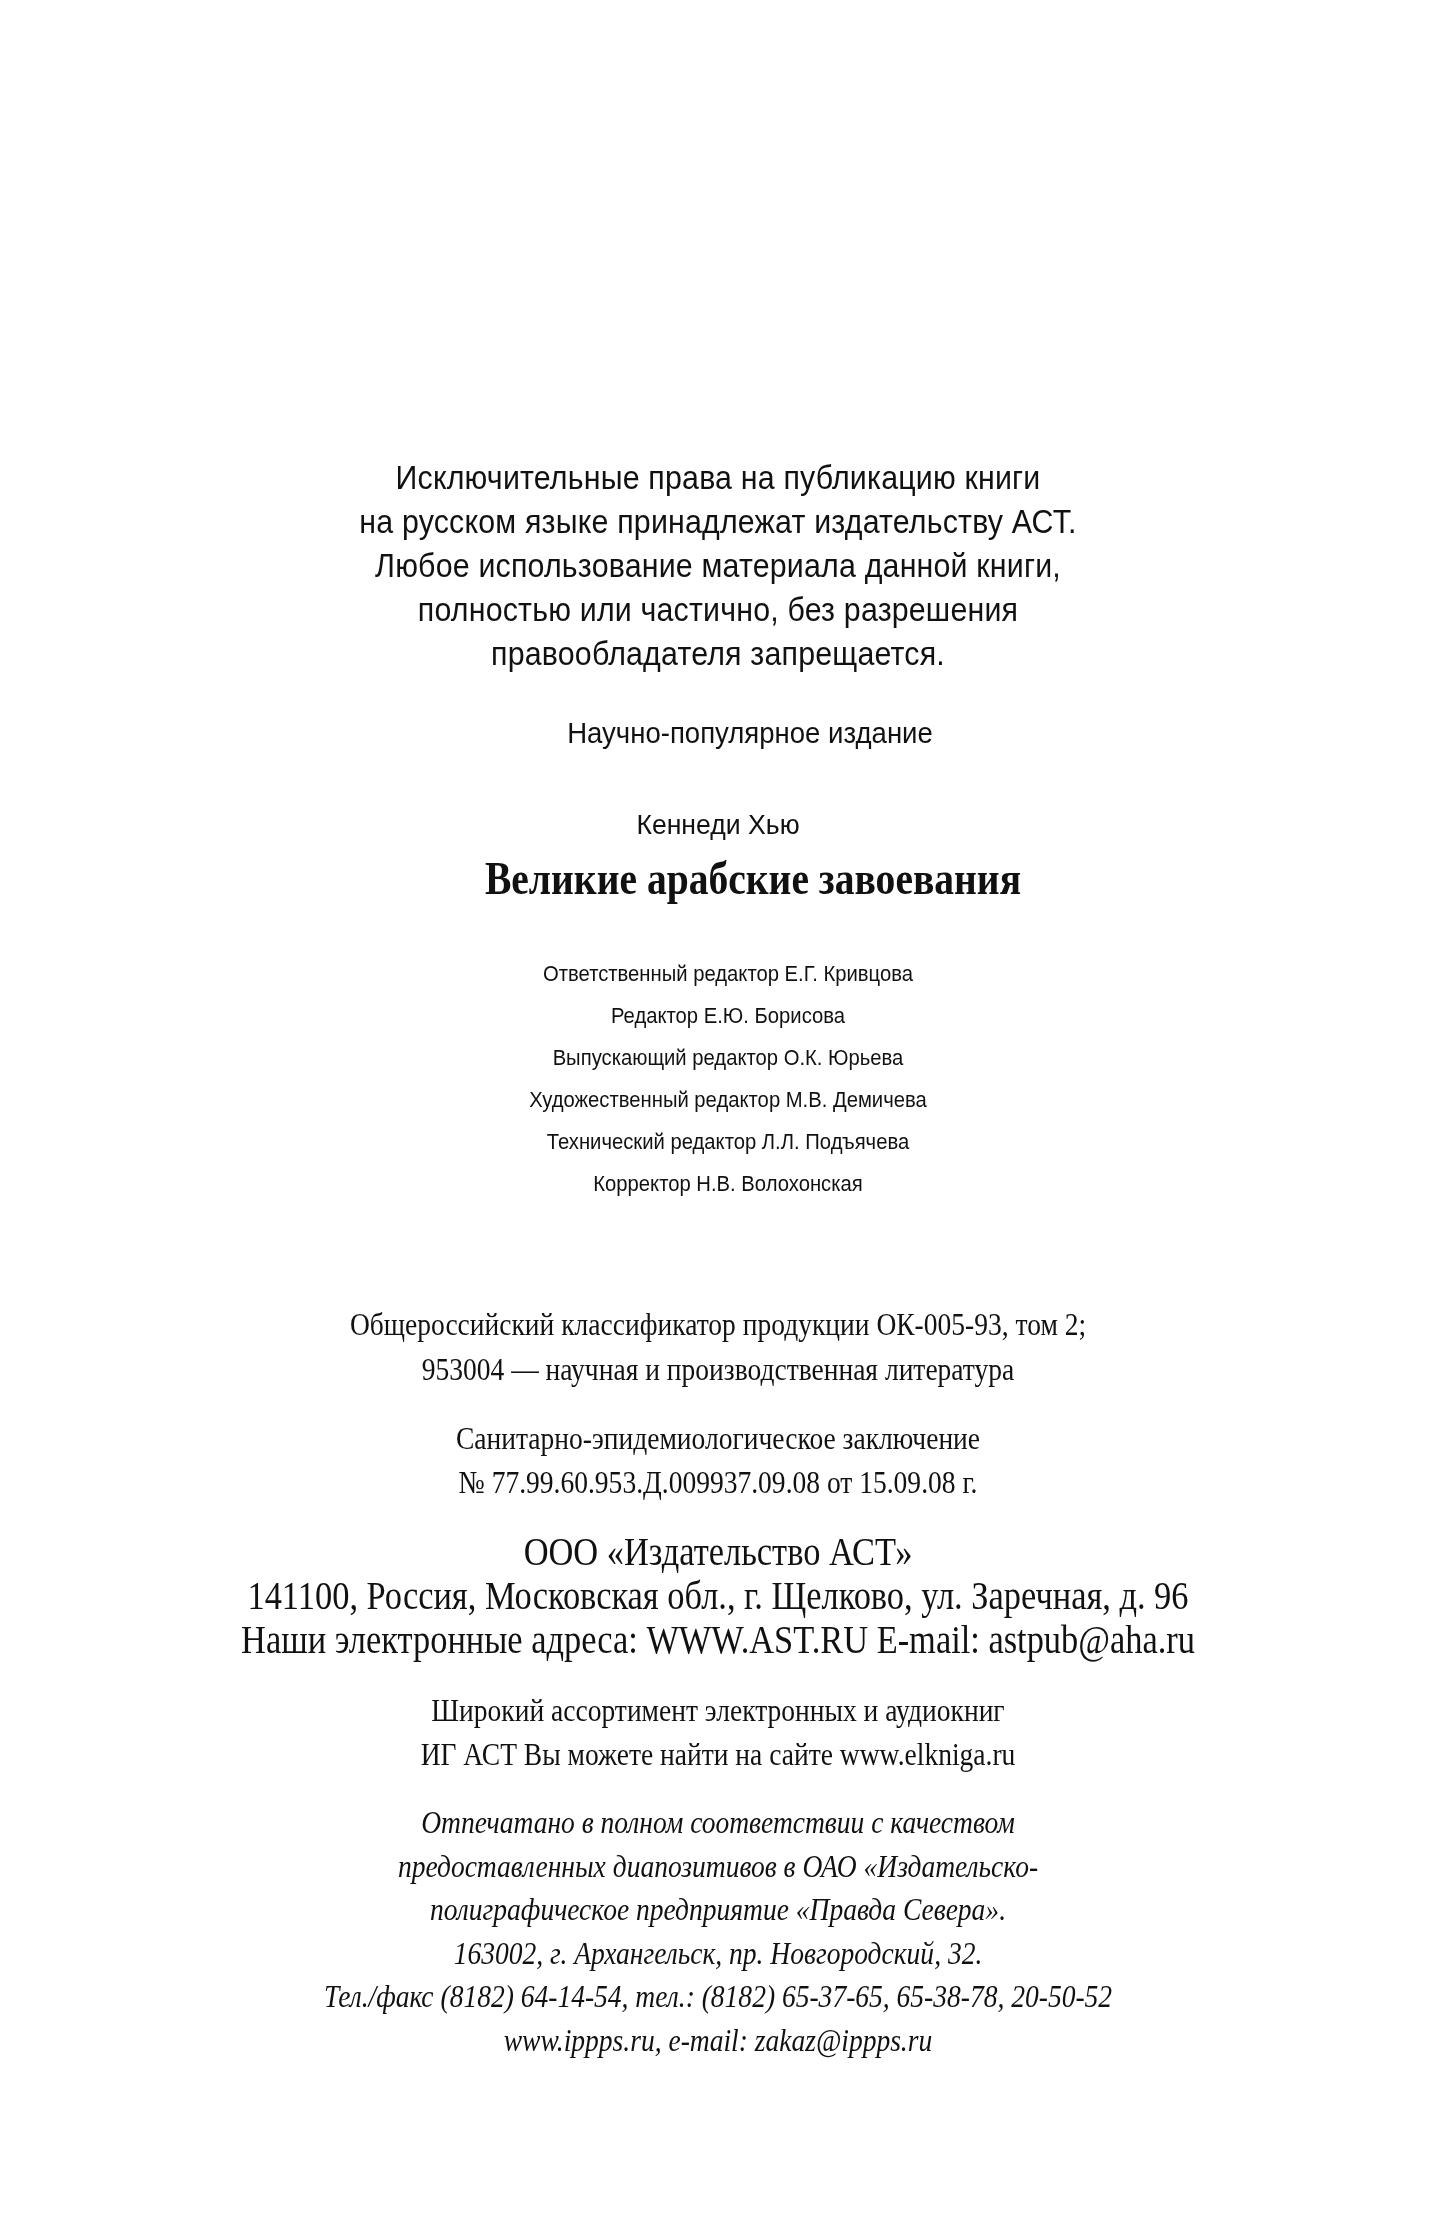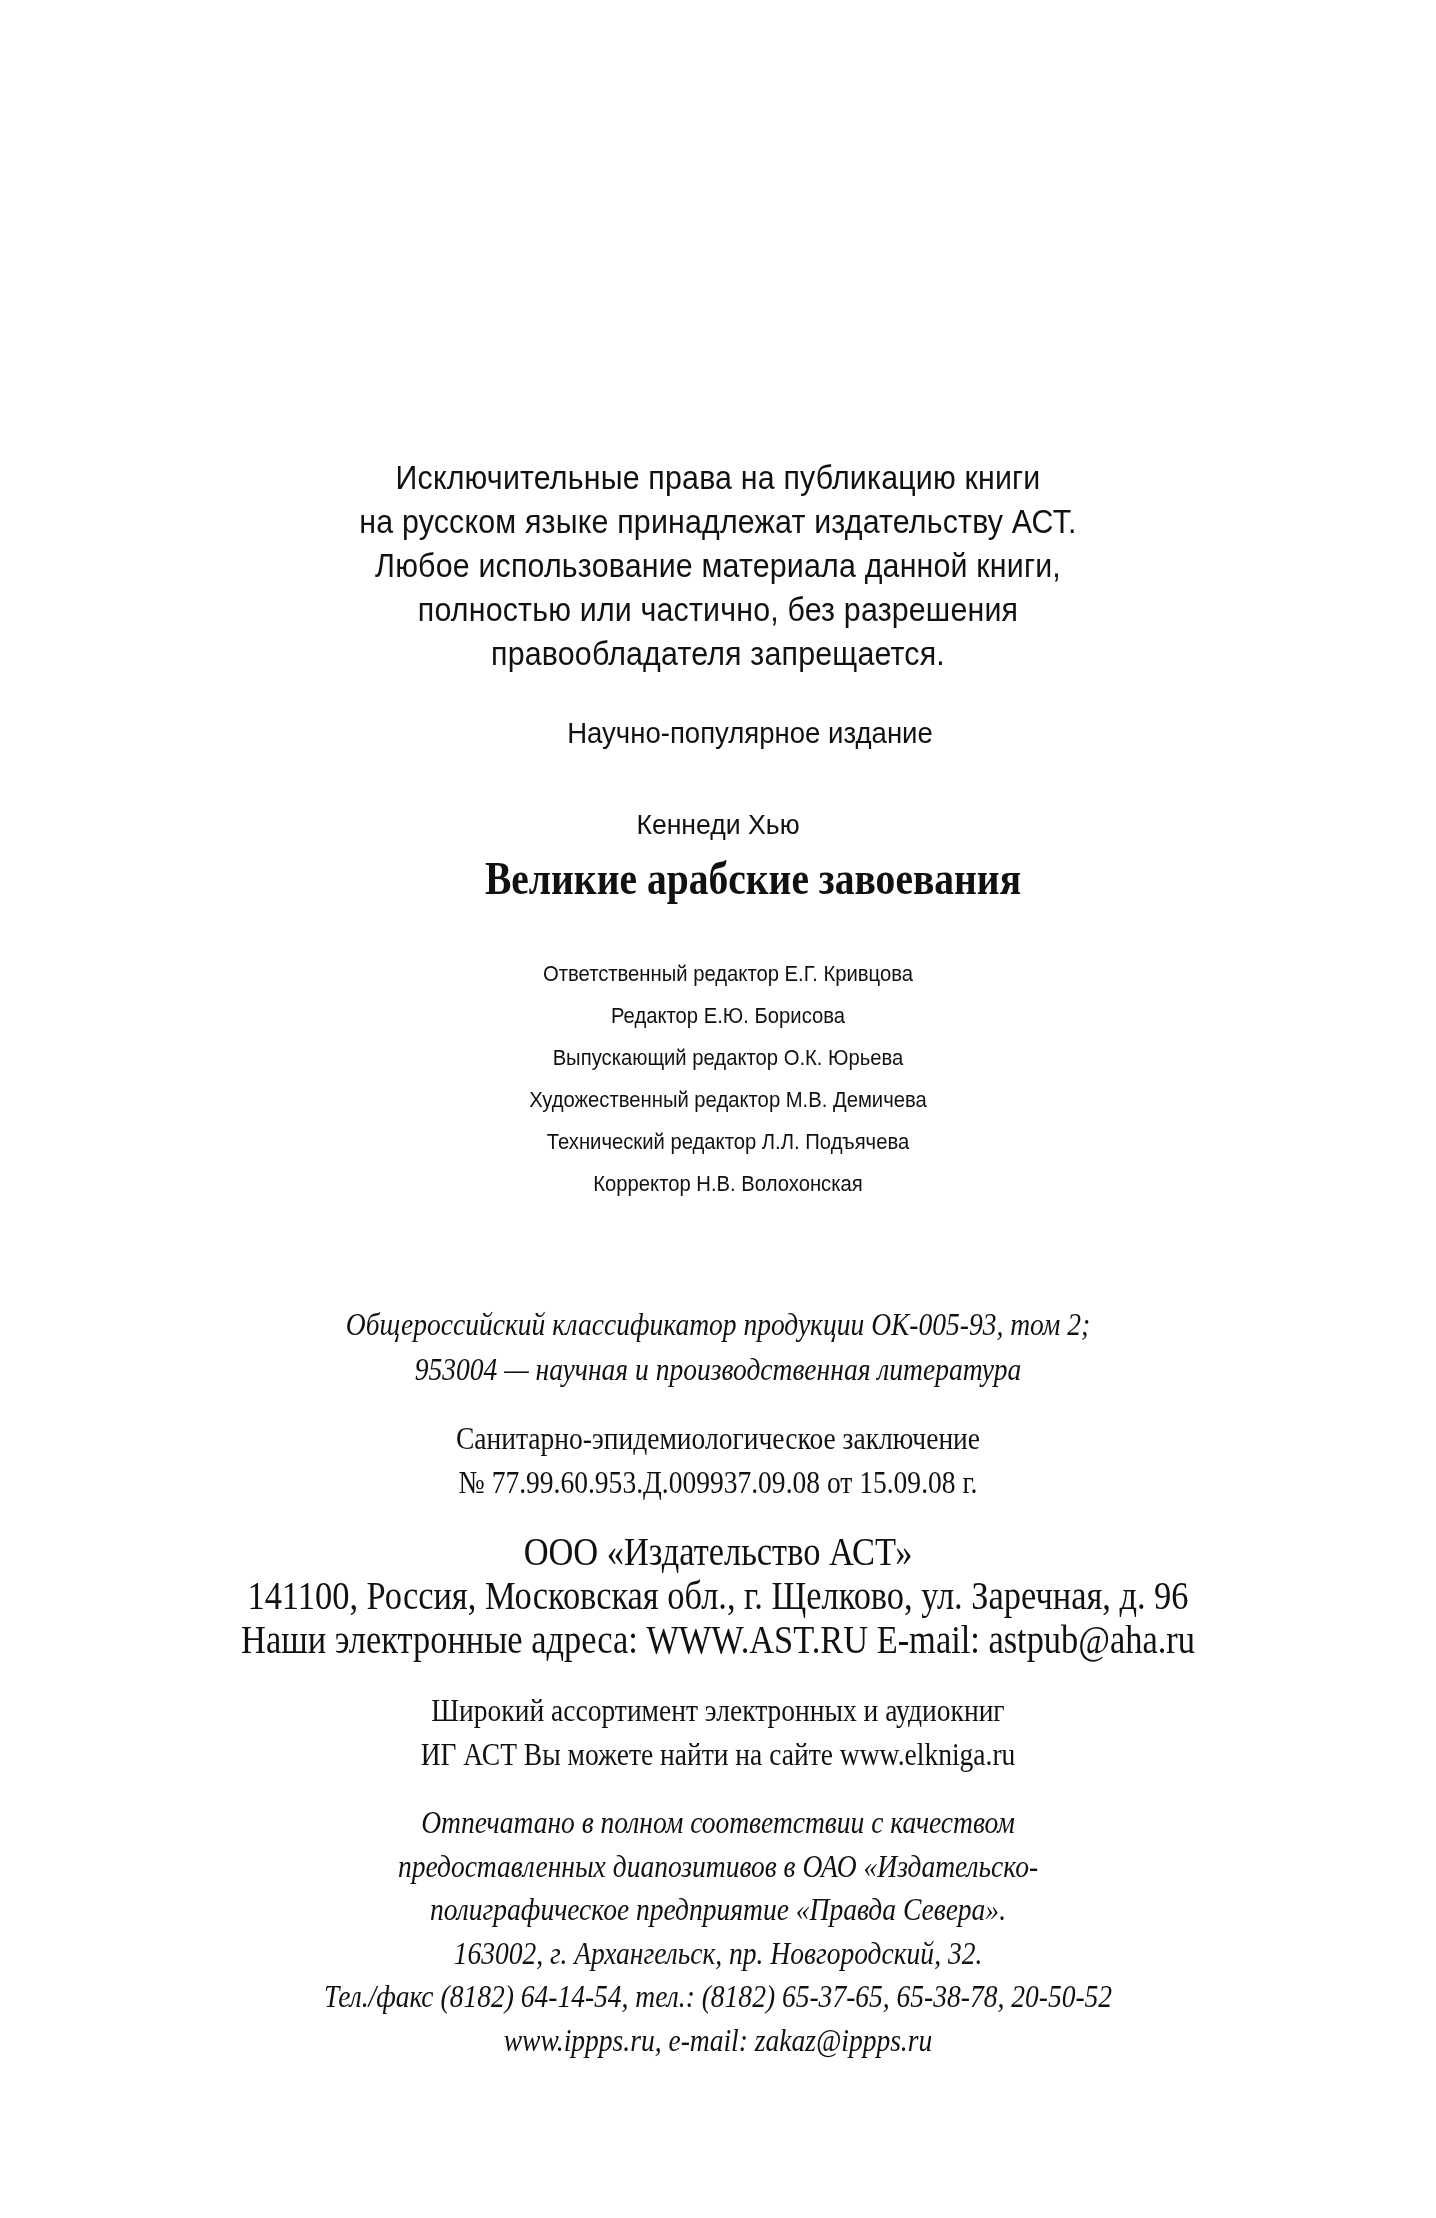--- a/index.html
+++ b/index.html
@@ -71,21 +71,20 @@
       font-size: 22px;
       line-height: 42px;
       margin-left: 10px;
     }
     .editors .line { transform: scaleX(0.92); }
     .serif-narrow .line { transform: scaleX(0.86); }
     .classifier {
       top: 1302px;
       font-size: 32px;
       line-height: 45px;
-      font-style: italic;
     }
     .sanitary {
       top: 1416px;
       font-size: 32px;
       line-height: 44px;
     }
     .publisher {
       top: 1530px;
       font-size: 40px;
       line-height: 44px;

